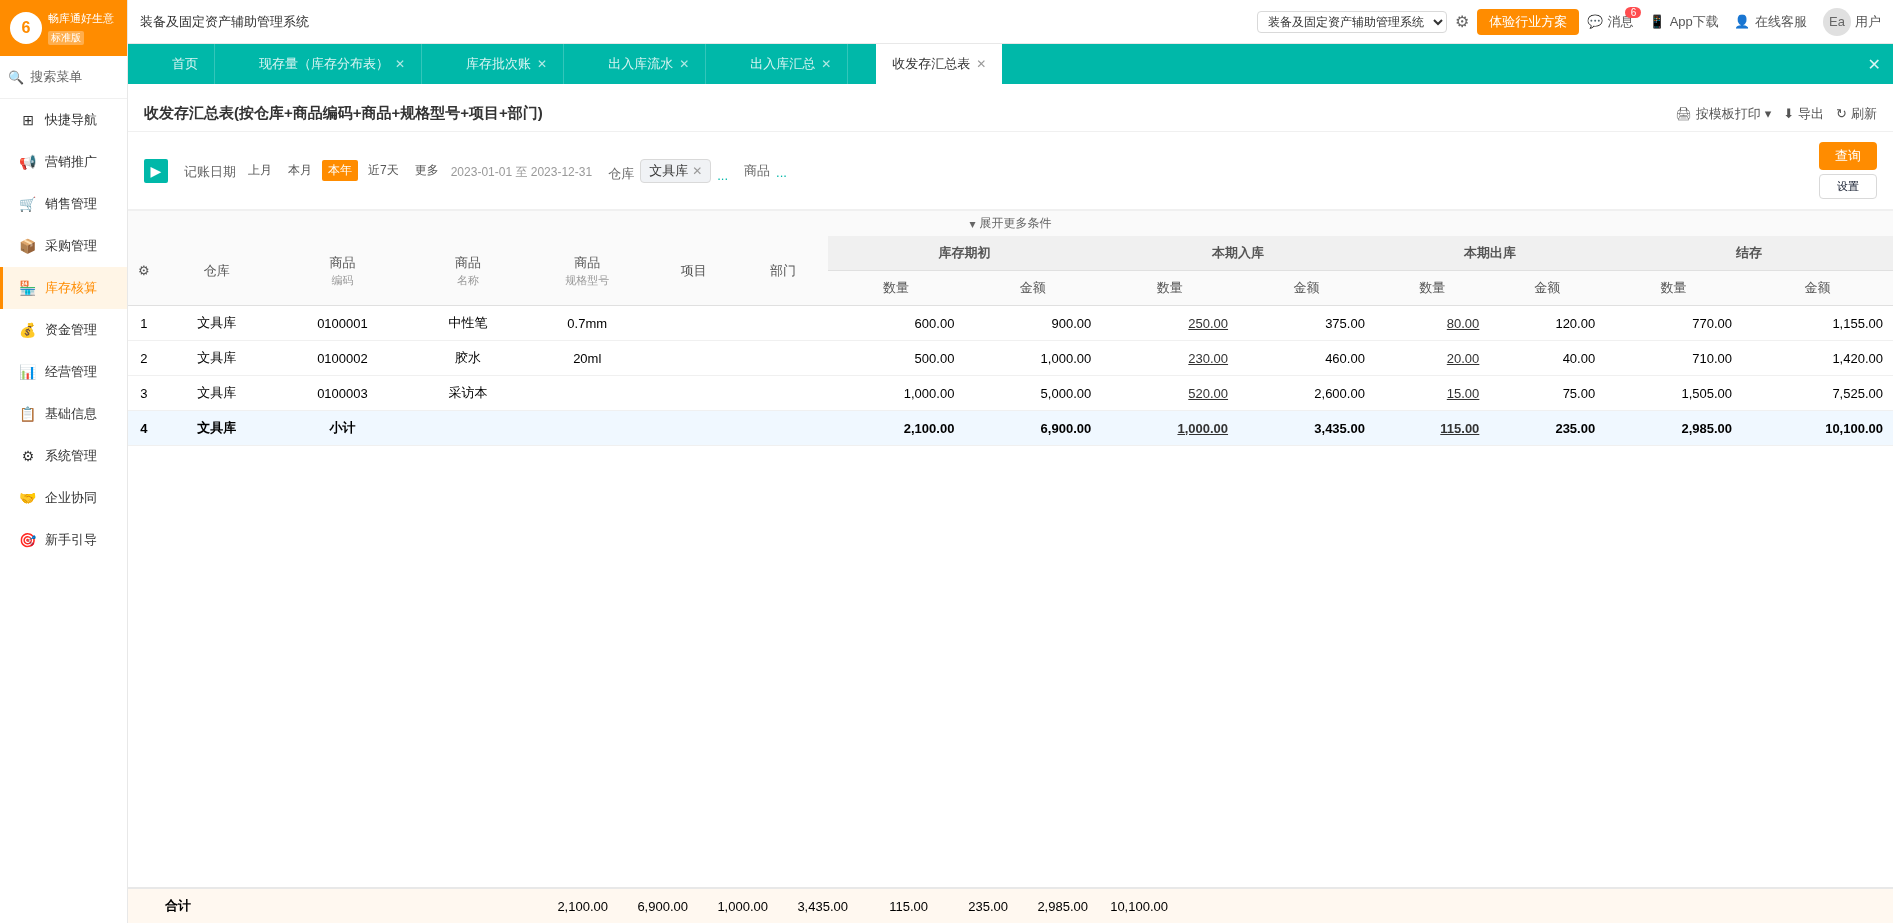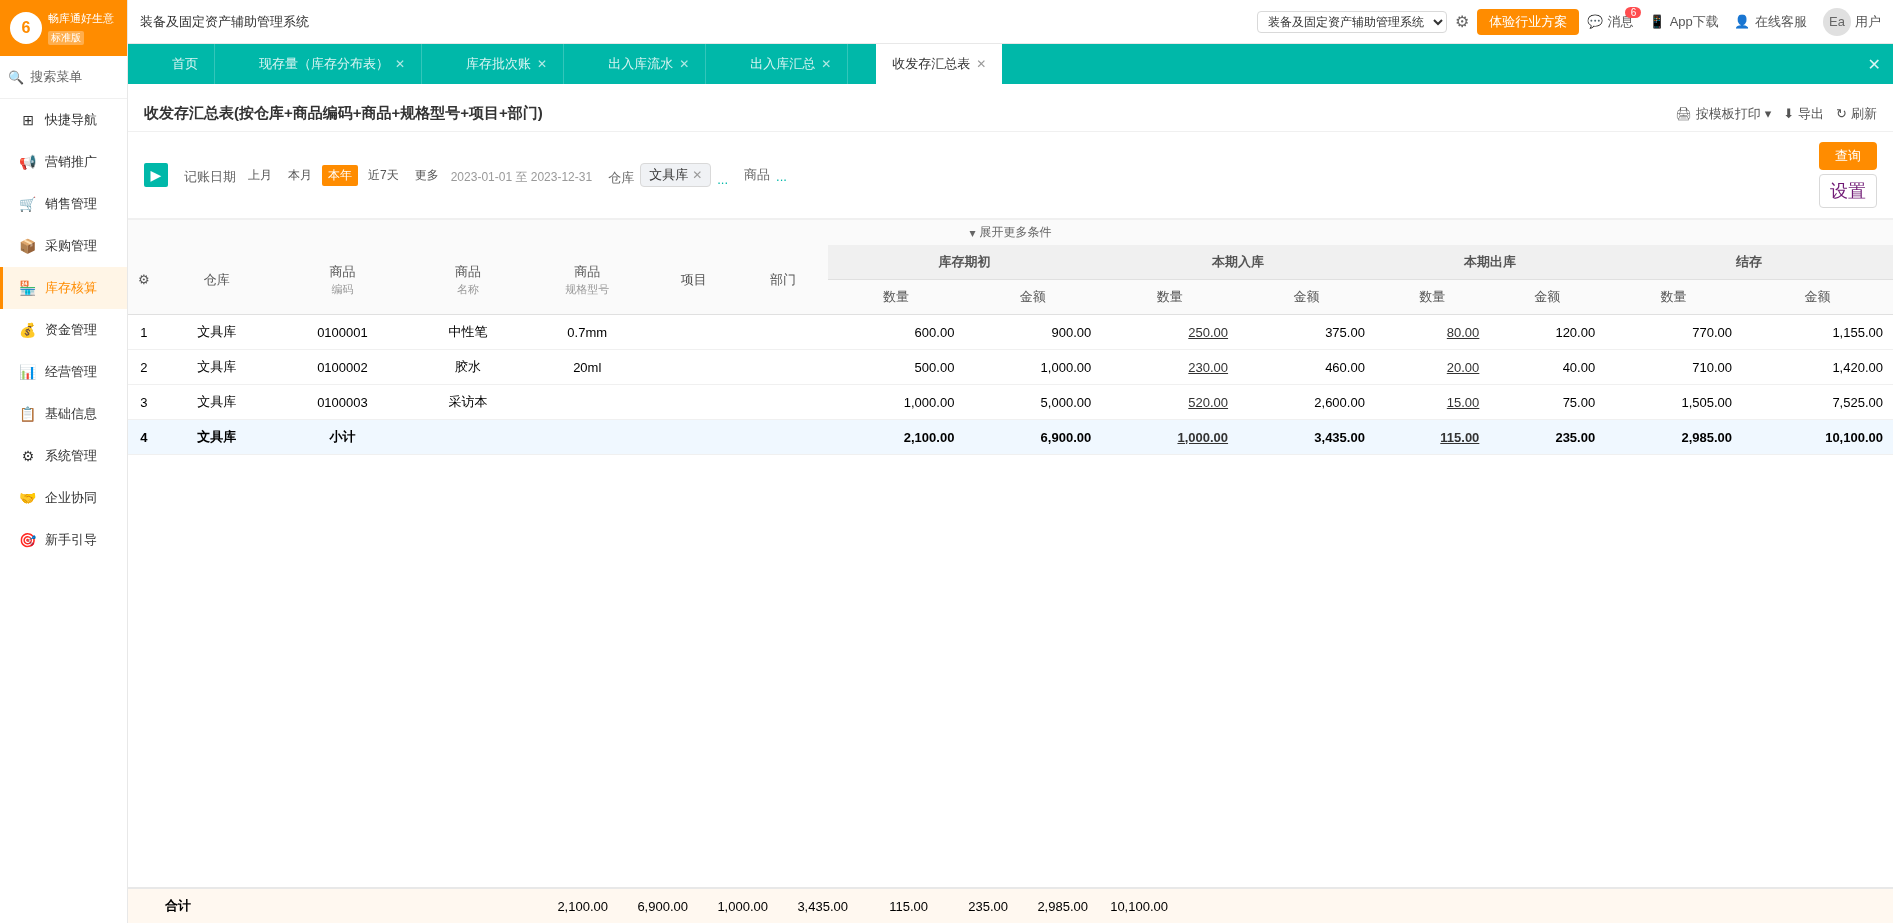--- a/index.html
+++ b/index.html
@@ -346,23 +346,23 @@
       border-radius: 4px;
       padding: 5px 16px;
       cursor: pointer;
       font-size: 13px;
     }
     .settings-btn {
       background: none;
       border: 1px solid #d9d9d9;
       border-radius: 4px;
       padding: 4px 10px;
-      color: #701a75;
-      cursor: pointer;
-      font-size: 18px;
+      color: #0f172a;
+      cursor: pointer;
+      font-size: 11px;
     }
     .filter-right {
       margin-left: auto;
       display: flex;
       flex-direction: column;
       gap: 4px;
     }
 
     .expand-more-btn {
       display: flex;

